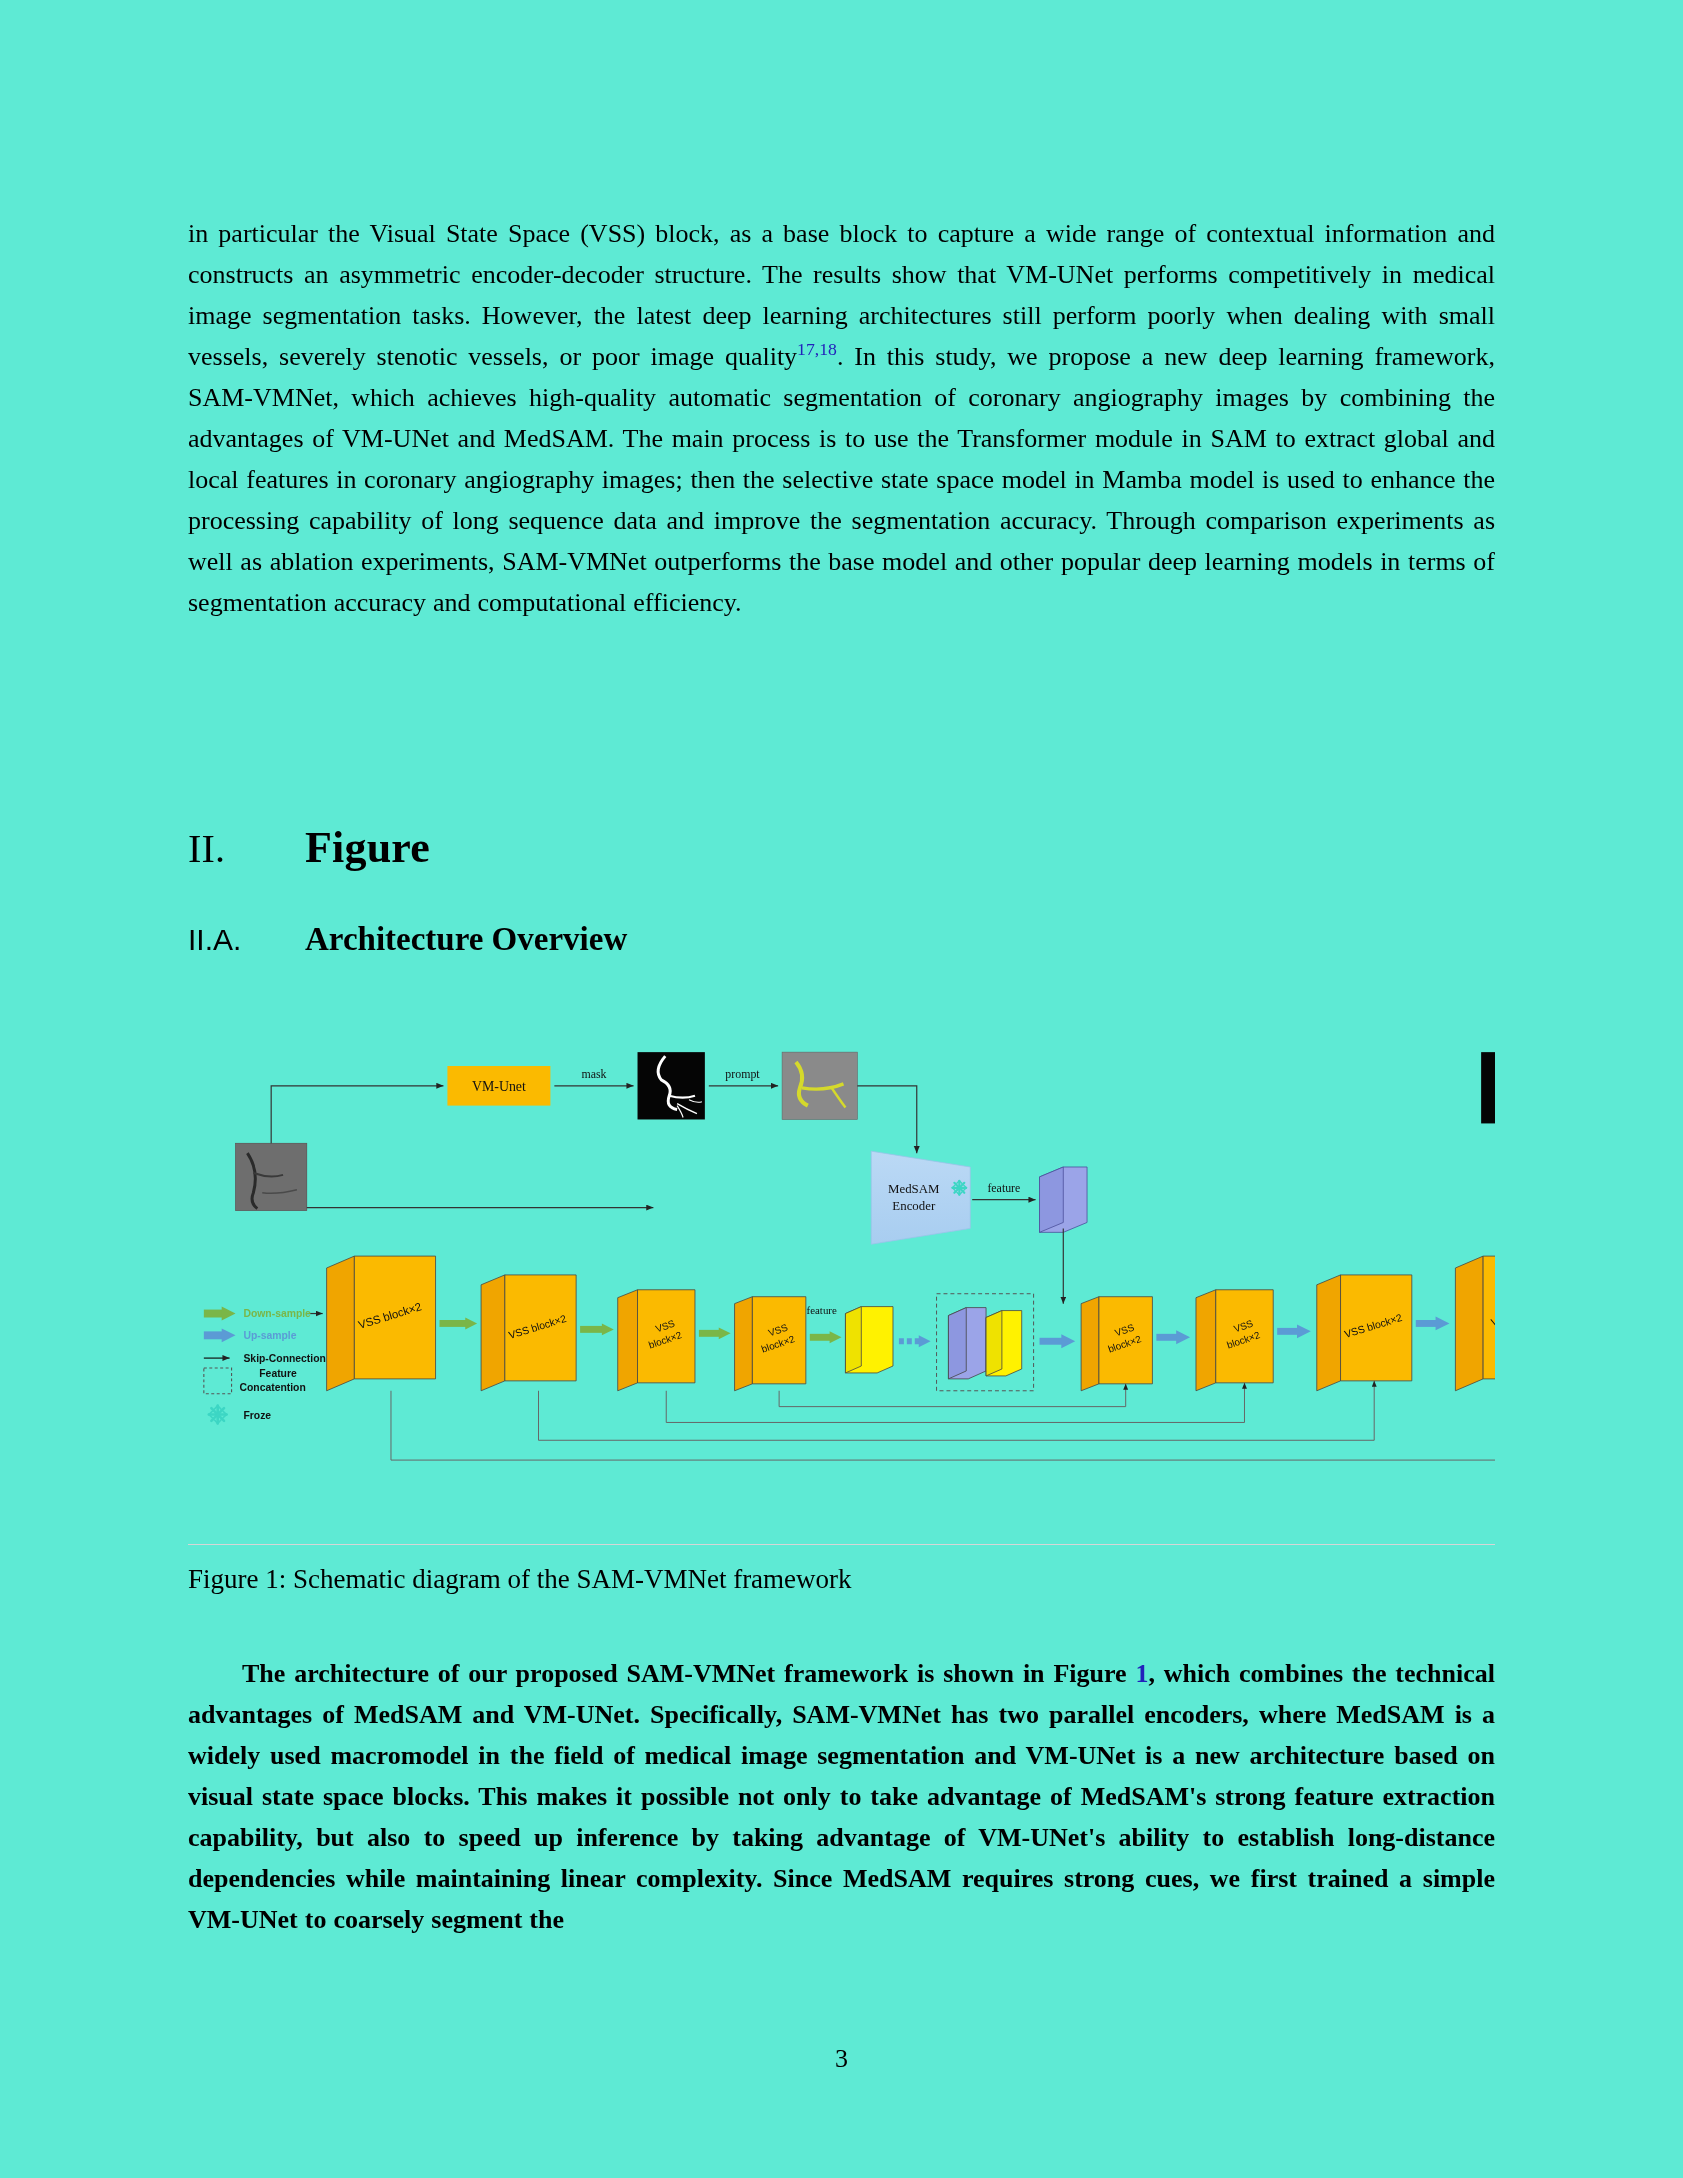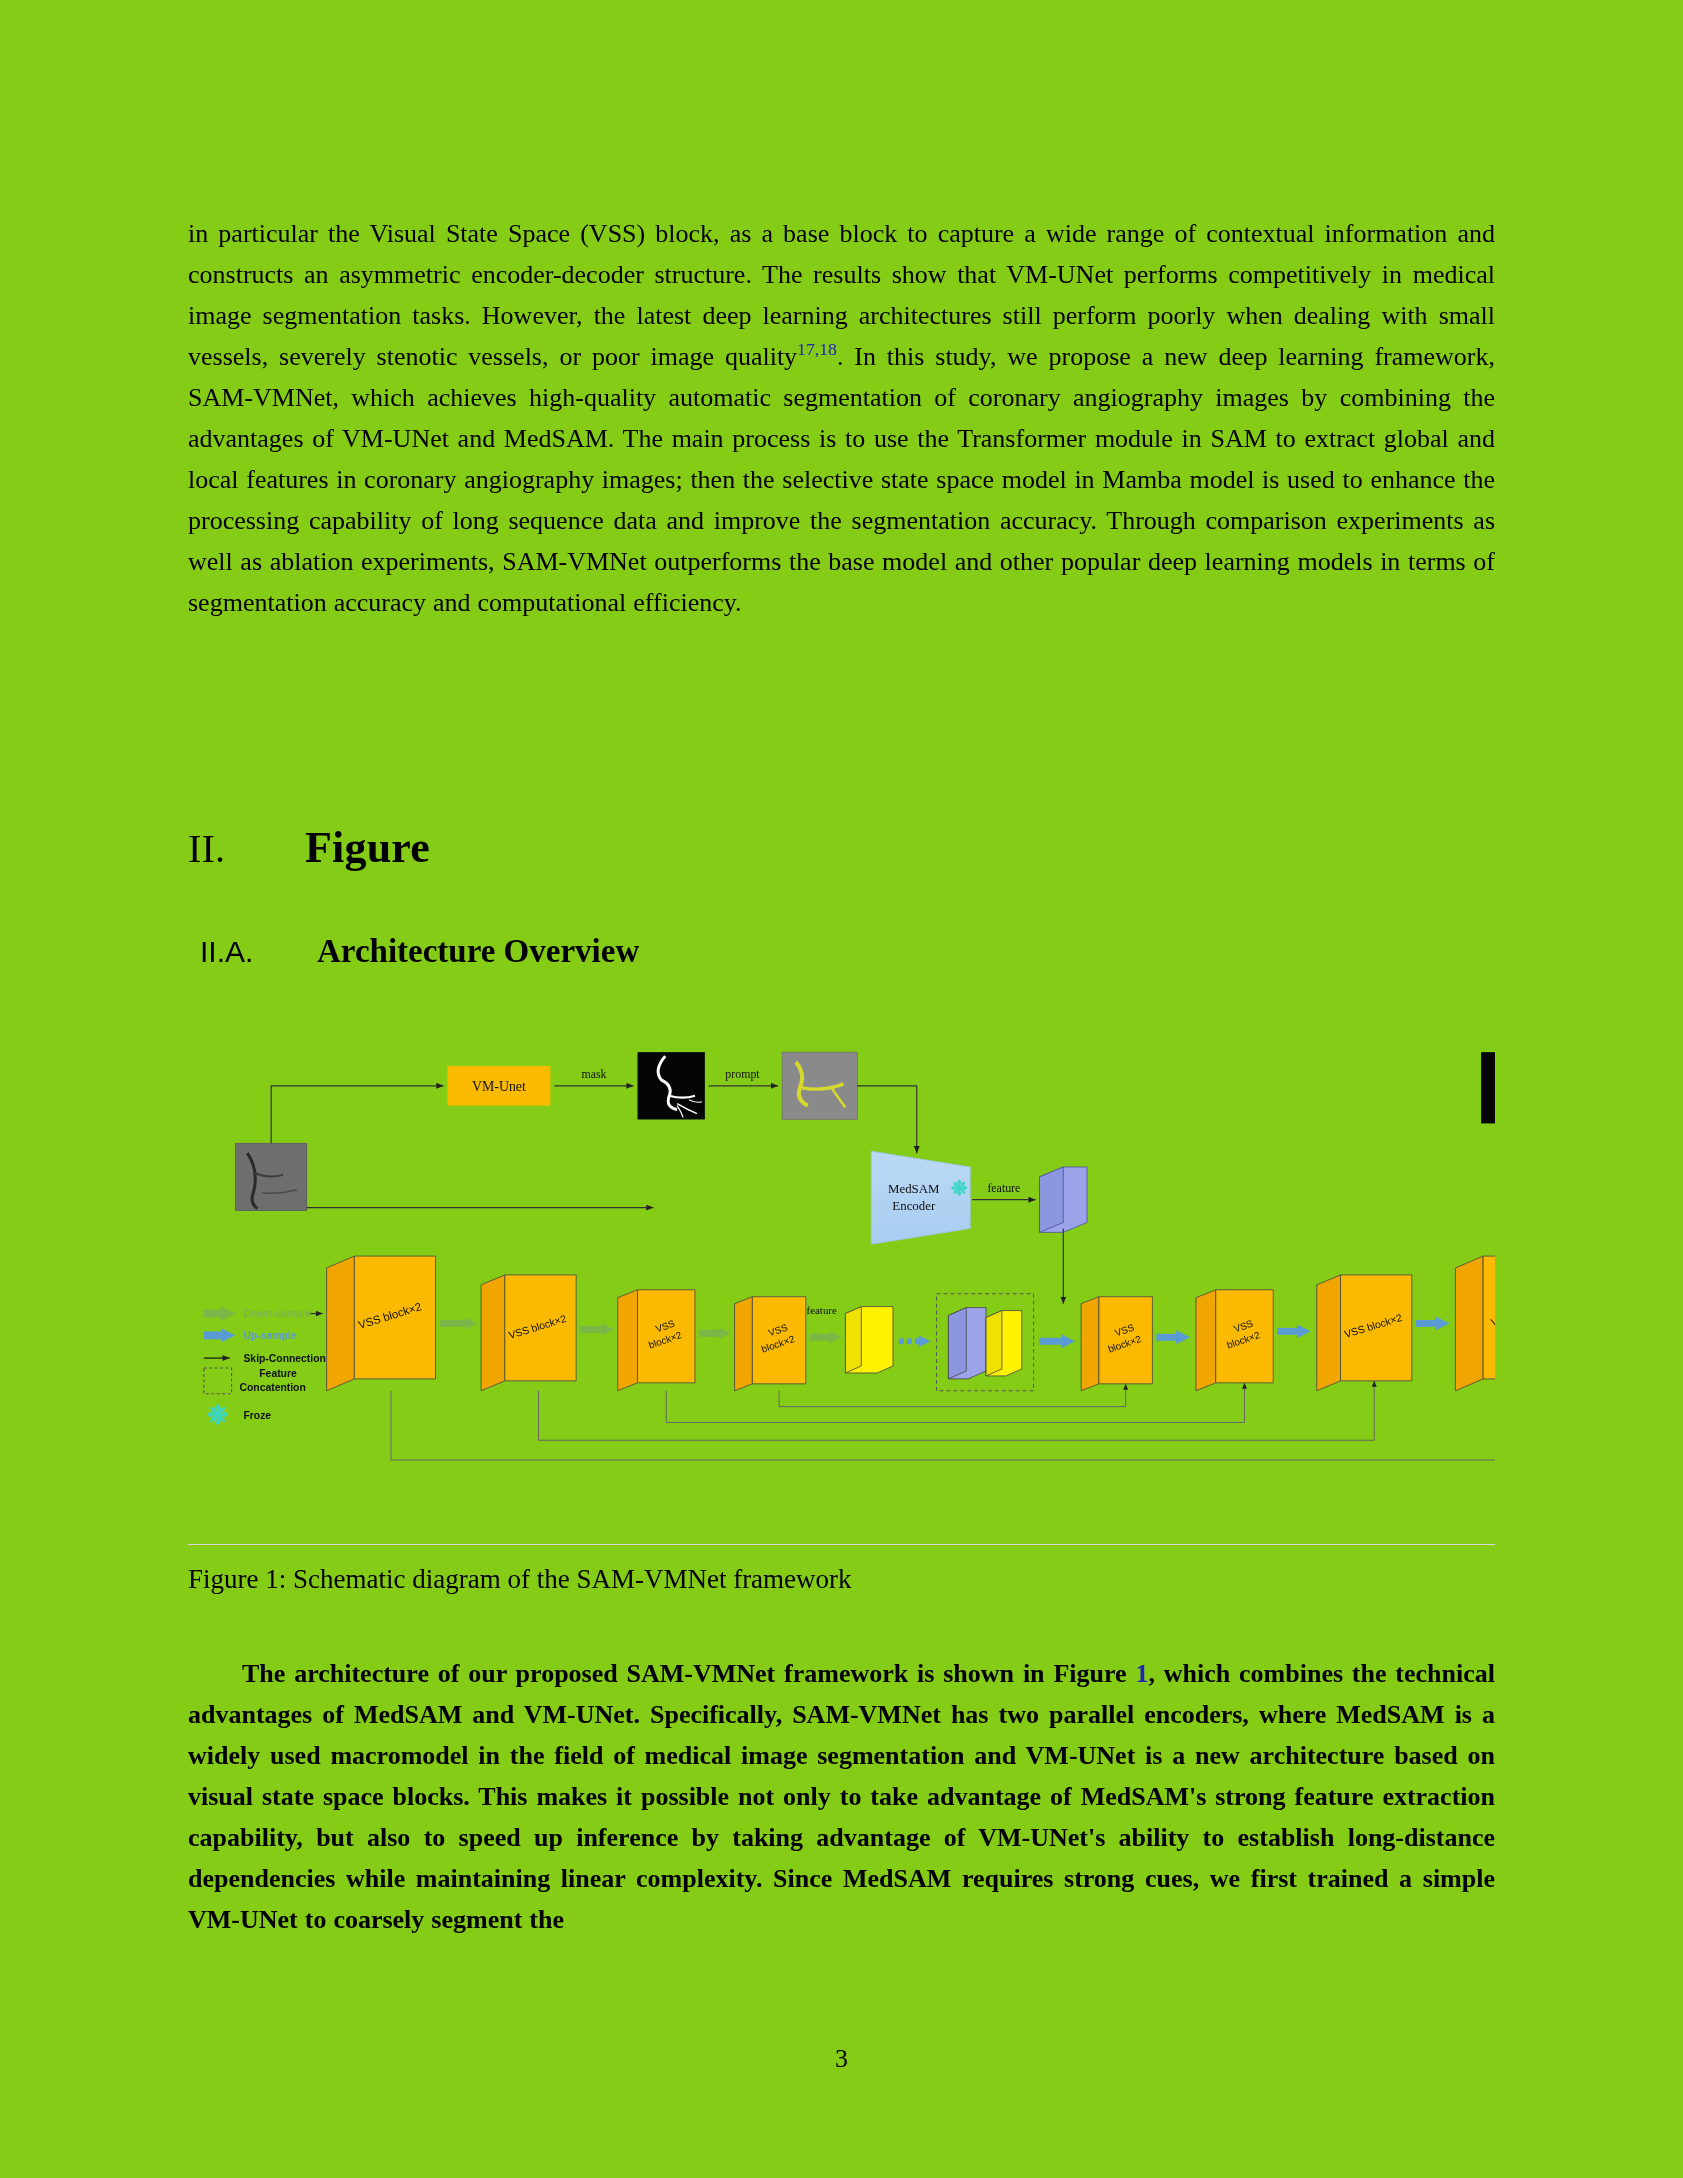--- a/index.html
+++ b/index.html
@@ -6,21 +6,21 @@
   html, body { margin:0; padding:0; background:#ffffff; }
   body {
     width:1683px; height:2178px;
     font-family:"Liberation Serif", serif;
     color:#000;
     position:relative;
     overflow:hidden;
   }
   .page {
     position:absolute; left:0; top:0; width:1683px; height:2178px;
-    background:#84cc16;
+    background:#5eead4;
   }
   p.body-par {
     font-size:26px;
     line-height:41px;
     text-align:justify;
     text-align-last:left;
     margin:0;
     font-family:"Liberation Serif", serif;
     word-spacing:0.5px;
   }
@@ -37,21 +37,21 @@
   }
   h1.sec .num {
     font-family:Liberation Serif, serif;
     font-weight:400;
     font-size:40px;
     display:inline-block;
     width:117px;
   }
   h2.subsec {
     position:absolute; left:188px; top:921px;
-    margin:12px;
+    margin:0;
     font-size:33px;
     font-weight:700;
     font-family:"Liberation Serif", serif;
   }
   h2.subsec .num {
     font-family:"Liberation Sans", sans-serif;
     font-weight:400;
     font-size:30px;
     display:inline-block;
     width:117px;

